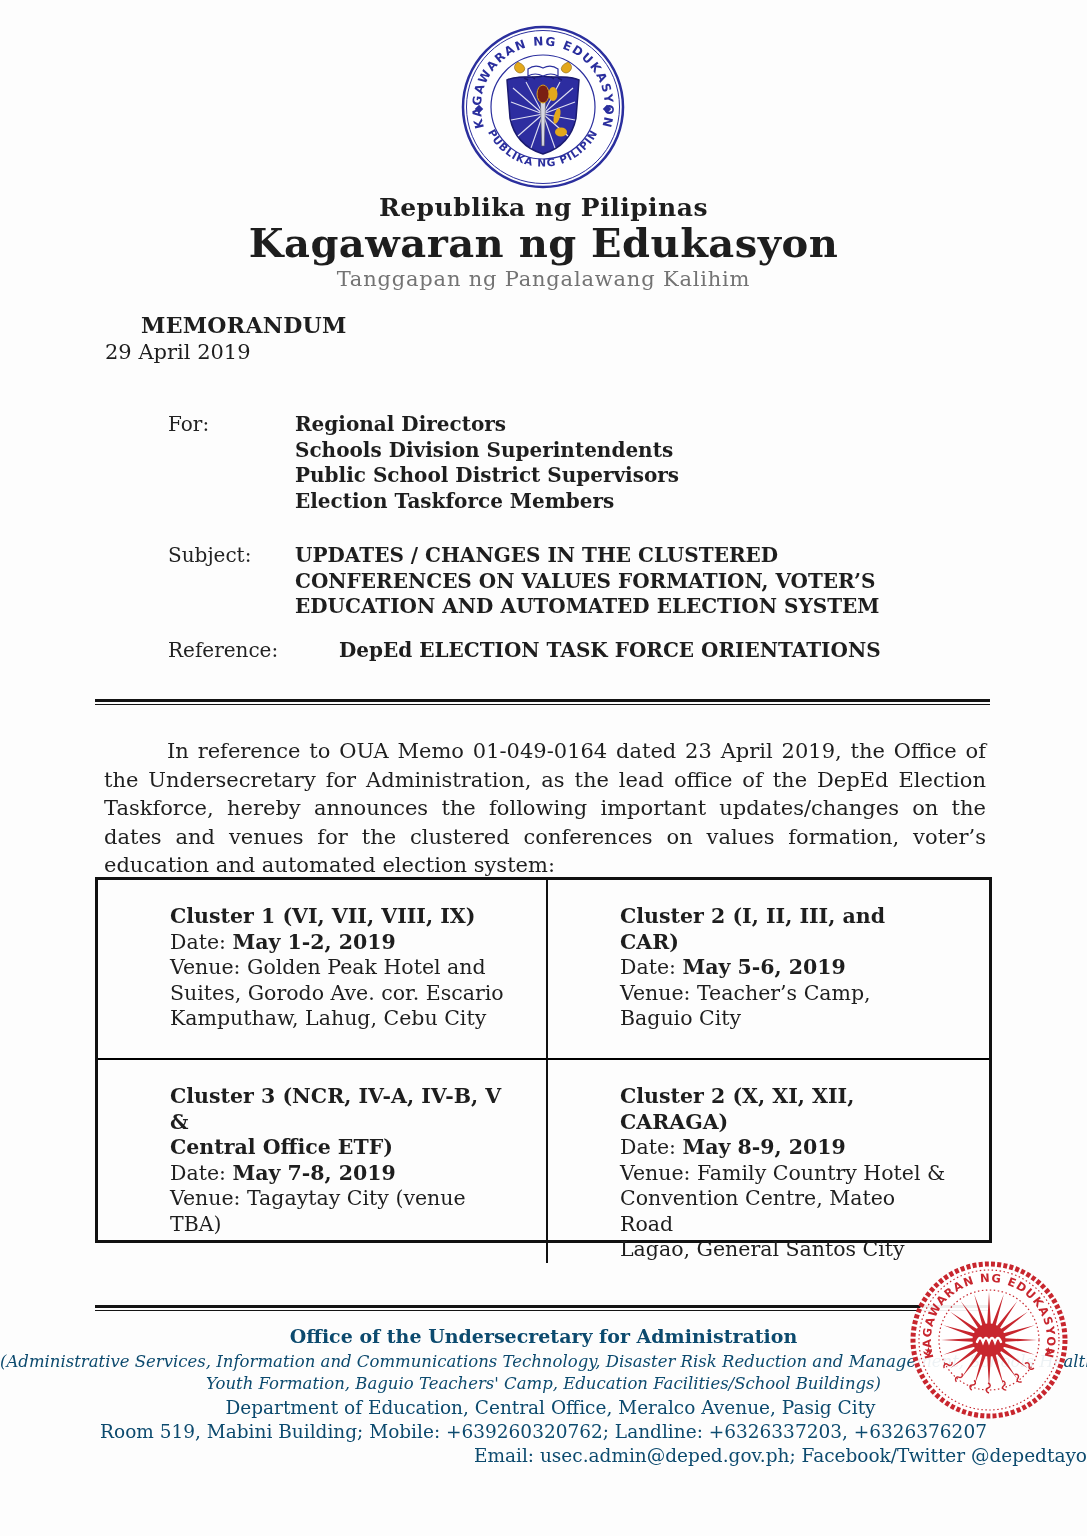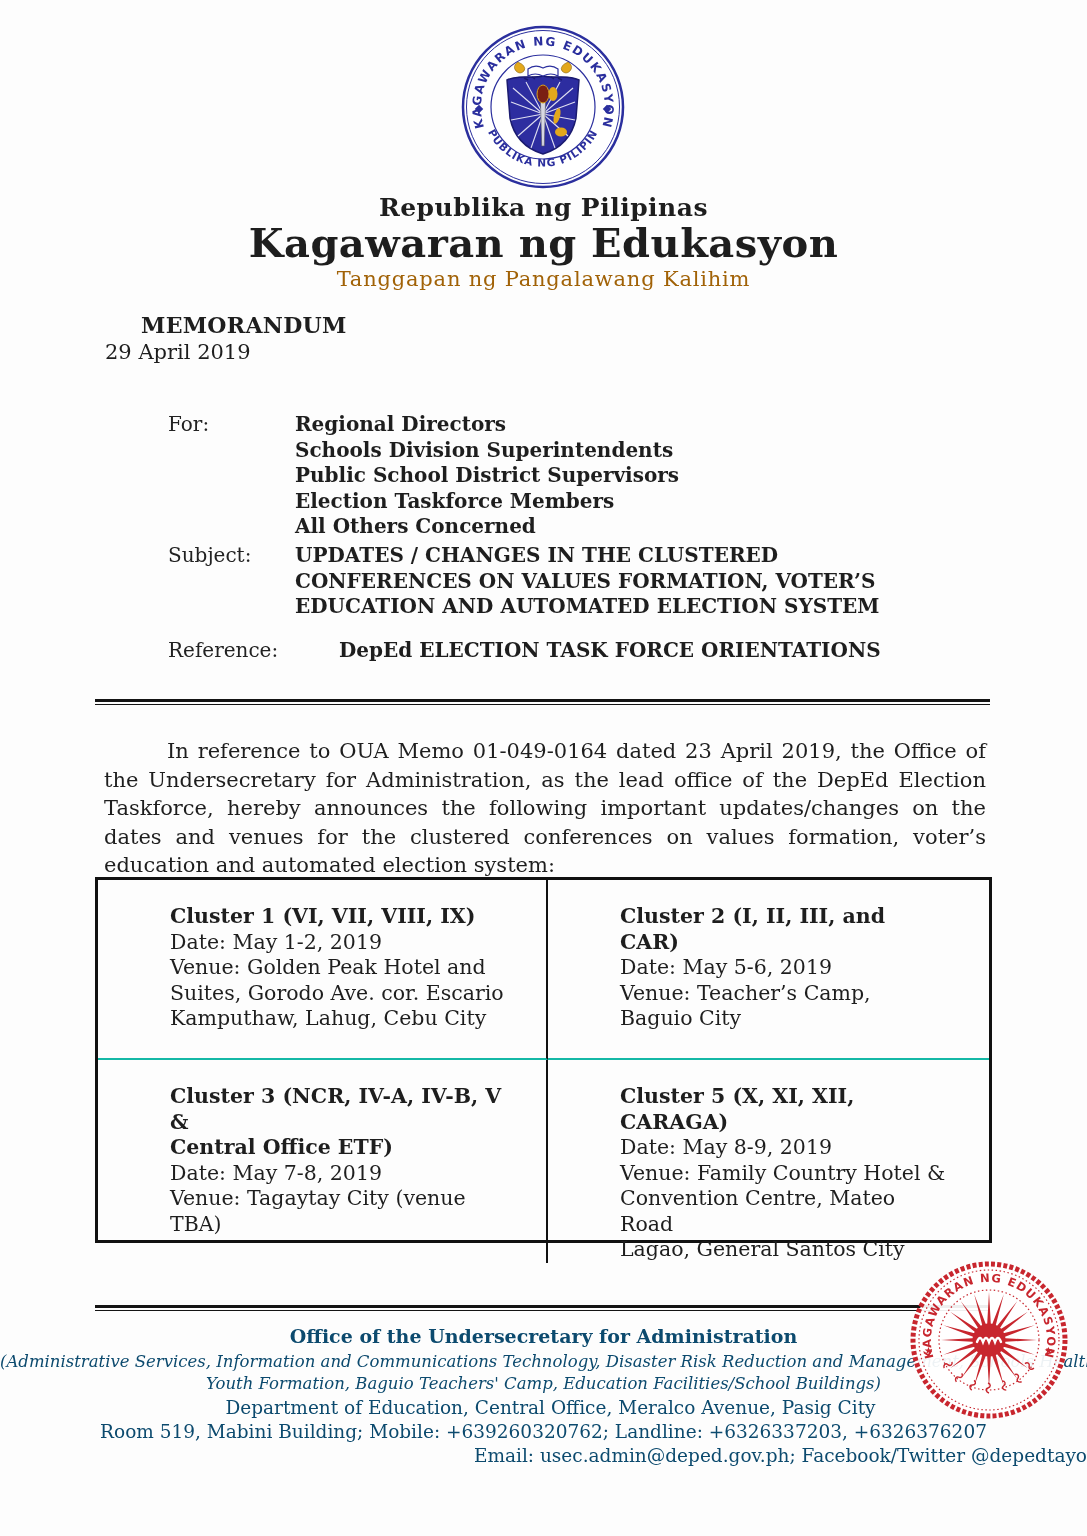--- a/index.html
+++ b/index.html
@@ -7,21 +7,21 @@
     position:relative; width:1087px; height:1536px; margin:0 auto;
     background:#fdfdfd; overflow:hidden; color:#1e1e1e;
     font-family:"DejaVu Serif","Liberation Serif",serif;
   }
   .abs { position:absolute; }
   .center { left:0; width:1087px; text-align:center; }
 
   
   .republic   { top:193px; font-size:25px; font-weight:bold; letter-spacing:.5px; }
   .department { top:219px; font-size:40px; font-weight:bold; letter-spacing:.5px; }
-  .office-line{ top:267px; font-size:21px; letter-spacing:.8px; color:#a16207; }
+  .office-line{ top:267px; font-size:21px; letter-spacing:.8px; color:#737373; }
 
   .memo-title { left:105px; top:312px; font-size:22px; font-weight:bold; letter-spacing:.3px;margin-left:36px; }
   .memo-date  { left:105px; top:340px; font-size:21px; }
 
   .lblcol { left:168px; font-size:20px; color:#222; }
   .valcol { left:295px; font-size:20px; font-weight:bold; line-height:25.5px; }
   .for-row  { top:392px;margin-top:20px; }
   .subj-row { top:543px; }
   .ref-row  { top:638px; }
   .ref-val  { line-height:25.5px;margin-left:44px; }
@@ -39,24 +39,24 @@
   }
 
   
   .cluster-table {
     left:95px; top:877px; width:897px; height:366px;
     display:grid; grid-template-columns:450px 1fr; grid-template-rows:180px 1fr;
     border:3px solid #111; box-sizing:border-box; background:#fdfdfd;
   }
   .cell { box-sizing:border-box; padding:24px 38px 0 72px; font-size:20.5px; line-height:25.5px; }
   .cell.br { border-right:2px solid #111; }
-  .cell.bb { border-bottom:2px solid #14b8a6; }
+  .cell.bb { border-bottom:2px solid #000000; }
   .cell .ttl { font-weight:bold; white-space:pre-line; }
   .cell .val { white-space:pre-line; }
-  .cell b { font-weight:normal; }
+  .cell b { font-weight:bold; }
 
   
   .ft { color:#0c4a6e; }
   .ft-office  { top:1325px; font-size:19px; font-weight:bold; }
   .ft-units1  { top:1352px; font-size:16.5px; font-style:italic; white-space:nowrap; }
   .ft-units2  { top:1374px; font-size:16.5px; font-style:italic; }
   .ft-address { top:1397px; font-size:18.5px;margin-left:7px; }
   .ft-contact { top:1421px; font-size:18.5px; }
   .ft-email   { top:1445px; font-size:18.5px;text-align:right; }
 
@@ -135,21 +135,20 @@
 
   <div class="abs memo-title">MEMORANDUM</div>
   <div class="abs memo-date">29 April 2019</div>
 
   <div class="abs lblcol for-row">For:</div>
   <div class="abs valcol for-row">
     <div>Regional Directors</div>
     <div>Schools Division Superintendents</div>
     <div>Public School District Supervisors</div>
     <div>Election Taskforce Members</div>
-    <div>All Others Concerned</div>
   </div>
 
   <div class="abs lblcol subj-row">Subject:</div>
   <div class="abs valcol subj-row">
     <div>UPDATES / CHANGES IN THE CLUSTERED</div>
     <div>CONFERENCES ON VALUES FORMATION, VOTER’S</div>
     <div>EDUCATION AND AUTOMATED ELECTION SYSTEM</div>
   </div>
 
   <div class="abs lblcol ref-row">Reference:</div>
@@ -173,21 +172,21 @@
       <div><span>Venue:</span> <span class="val">Teacher’s Camp,
 Baguio City</span></div>
     </div>
     <div class="cell br">
       <div class="ttl">Cluster 3 (NCR, IV-A, IV-B, V &amp;
 Central Office ETF)</div>
       <div><span>Date:</span> <b>May 7-8, 2019</b></div>
       <div><span>Venue:</span> <span class="val">Tagaytay City (venue TBA)</span></div>
     </div>
     <div class="cell">
-      <div class="ttl">Cluster 5 (X, XI, XII, CARAGA)</div>
+      <div class="ttl">Cluster 2 (X, XI, XII, CARAGA)</div>
       <div><span>Date:</span> <b>May 8-9, 2019</b></div>
       <div><span>Venue:</span> <span class="val">Family Country Hotel &amp;
 Convention Centre, Mateo Road
 Lagao, General Santos City</span></div>
     </div>
   </div>
 
   <div class="abs rule rule-2"></div>
 
   <div class="abs center ft ft-office">Office of the Undersecretary for Administration</div>

